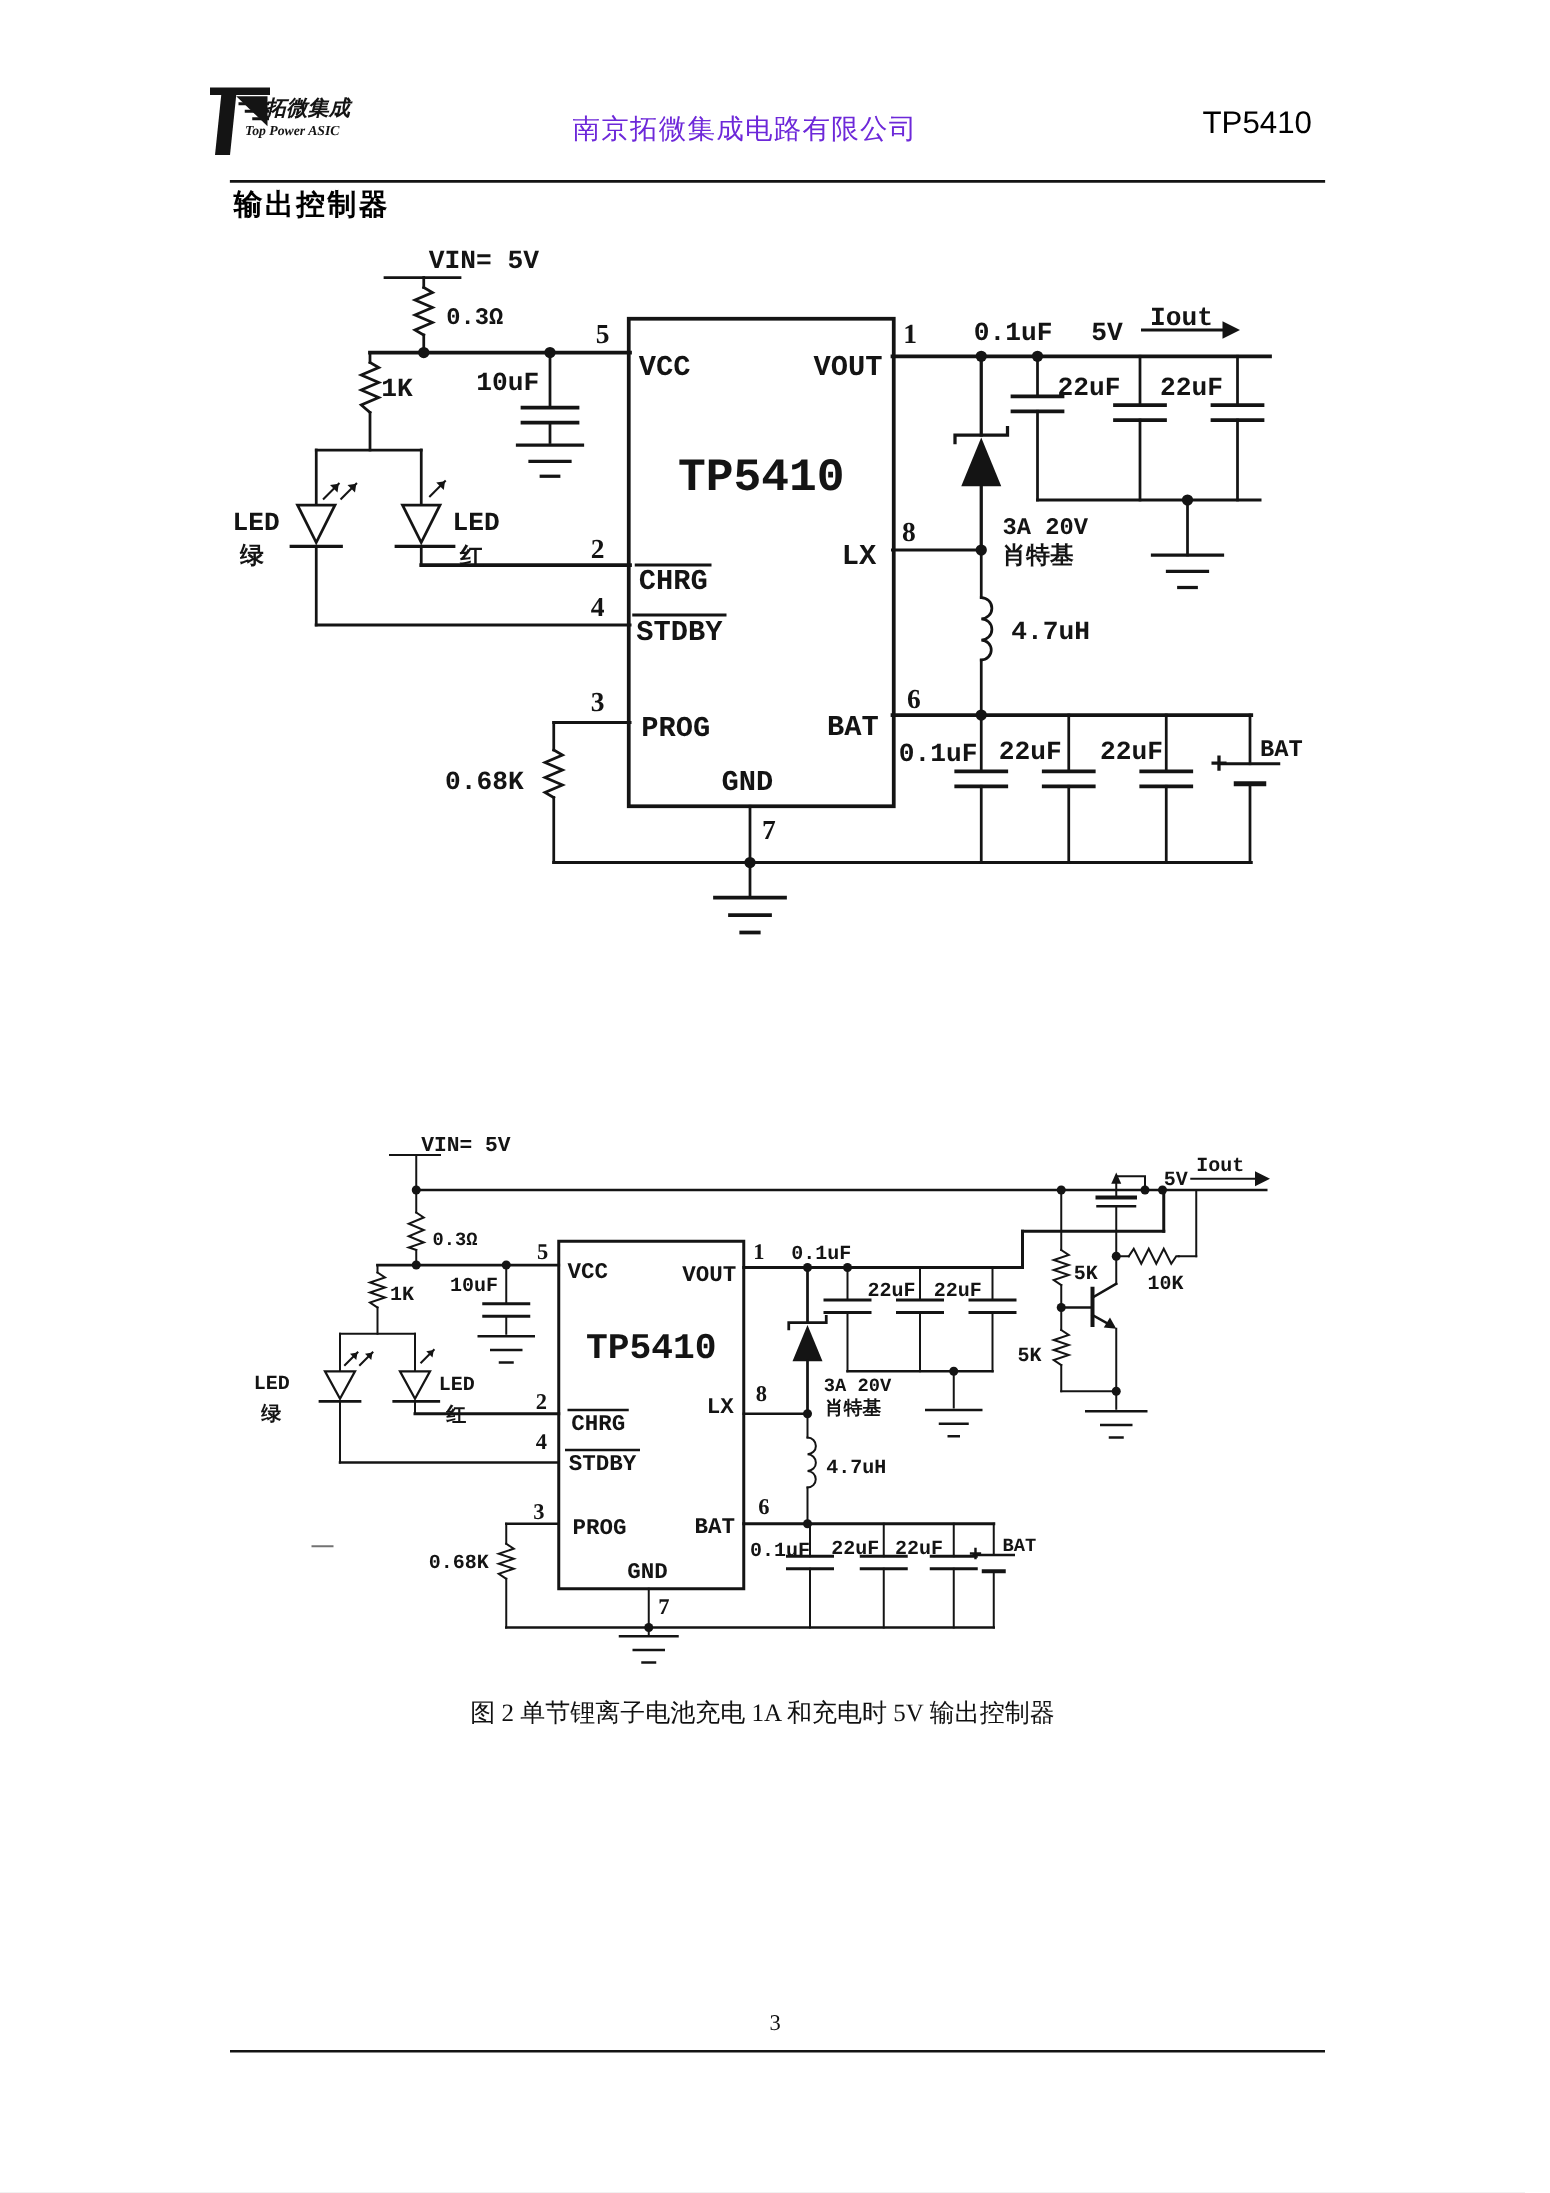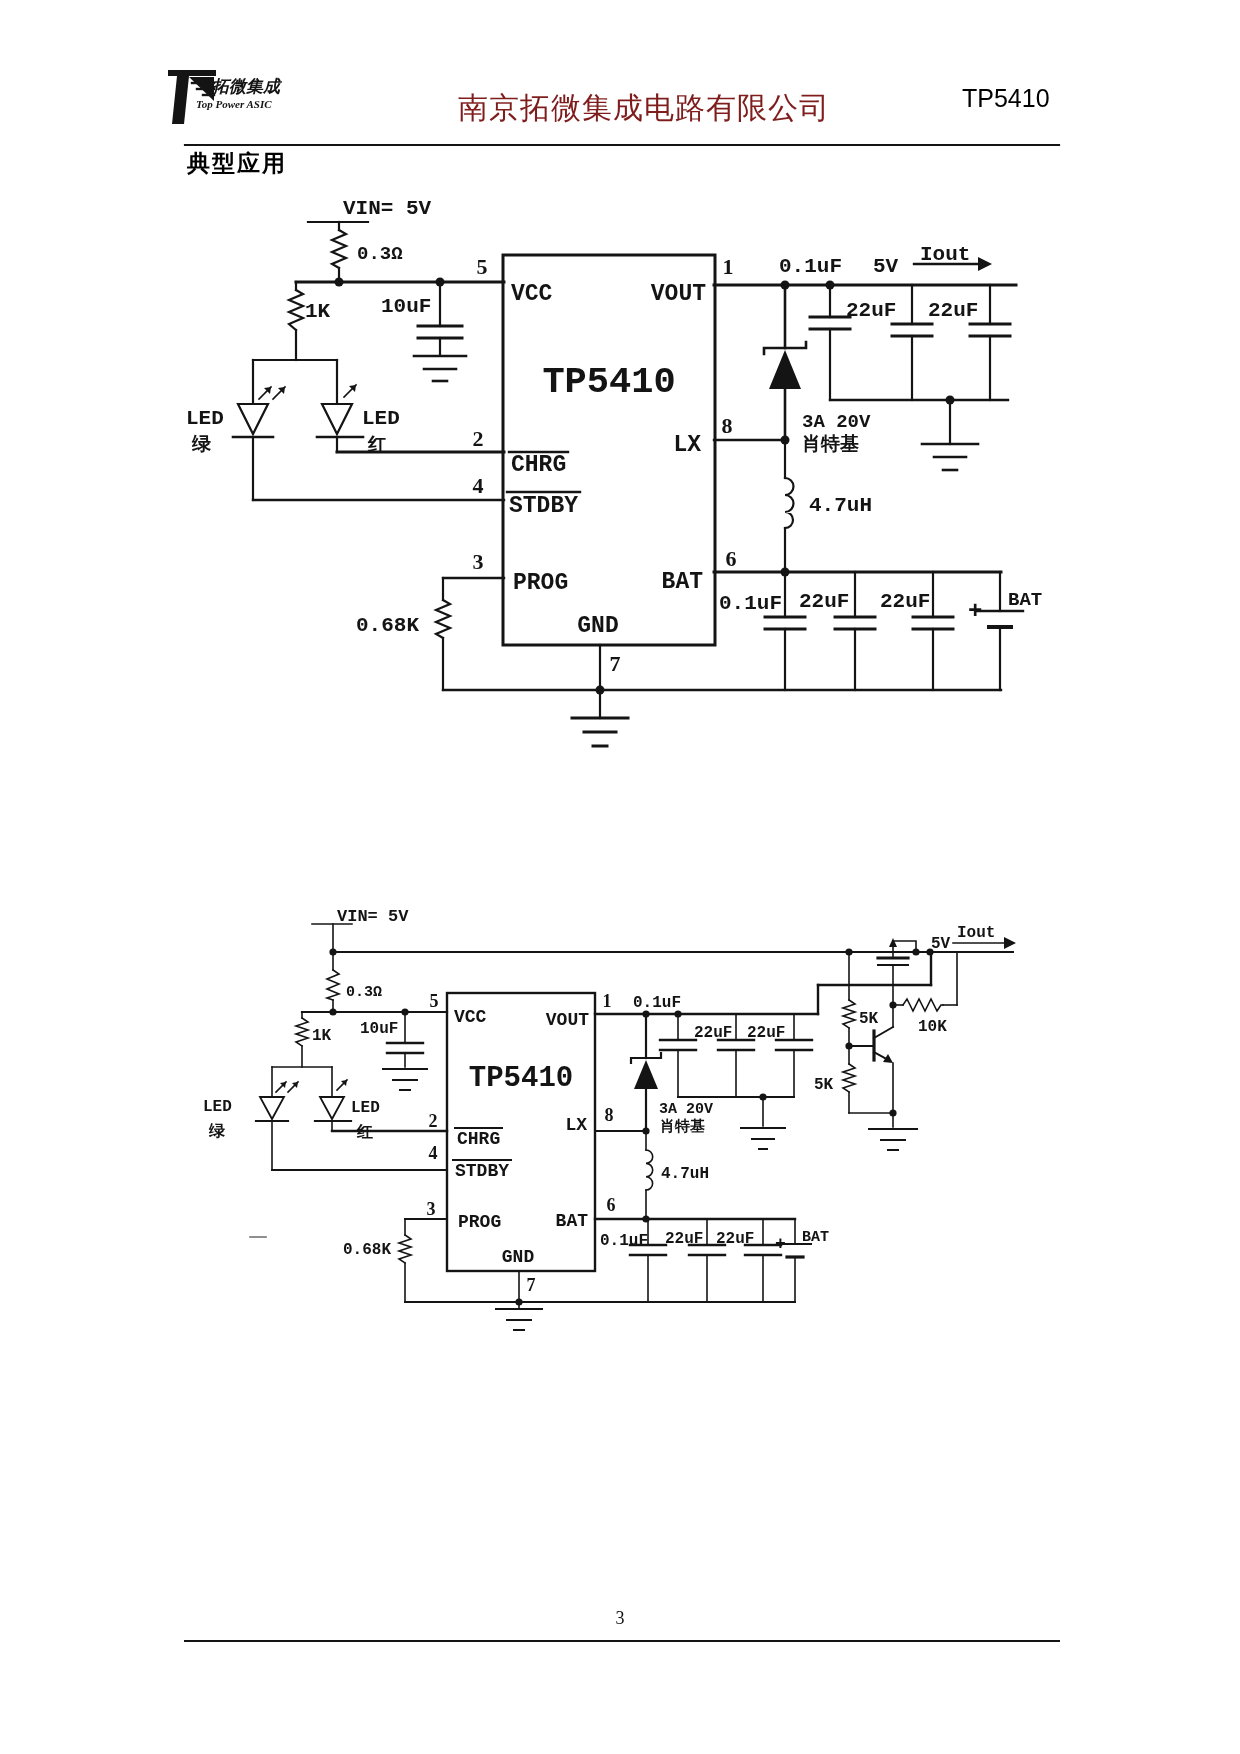--- a/index.html
+++ b/index.html
@@ -24,21 +24,21 @@
   .m24{font:bold 24px "Liberation Mono","DejaVu Sans Mono",monospace}
   .m29{font:bold 29px "Liberation Mono","DejaVu Sans Mono",monospace}
   .m37{font:bold 37px "Liberation Mono","DejaVu Sans Mono",monospace}
   .c15{font:bold 15px "DejaVu Sans","Liberation Sans",sans-serif}
   .c16{font:bold 16px "DejaVu Sans","Liberation Sans",sans-serif}
   .c19{font:bold 19px "DejaVu Sans","Liberation Sans",sans-serif}
   .s18{font:bold 18px "Liberation Serif","DejaVu Serif",serif}
   .s22{font:bold 22px "Liberation Serif","DejaVu Serif",serif}
   .logoCn{font:italic bold 17px "Liberation Serif","DejaVu Serif",serif}
   .logoEn{font:italic bold 11px "Liberation Serif","DejaVu Serif",serif}
-  .company{font-size:30px;letter-spacing:1px;color:#7f1d1d;}
+  .company{font-size:22px;letter-spacing:1px;color:#6d28d9;}
   .part{font-size:25px;font-weight:500;color:#000;}
   .sect{font-size:23px;font-weight:bold;color:#000;letter-spacing:2px;}
   .caption{font-family:"Liberation Serif","DejaVu Serif",serif;font-size:20px;color:#111;
            text-align:center;width:850px;left:185px;}
   .pagenum{font-family:"Liberation Serif","DejaVu Serif",serif;font-size:18px;color:#111;
            text-align:center;width:1240px;left:0;}
 </style>
 </head>
 <body>
 
@@ -459,18 +459,19 @@
     <text class="m16" x="716" y="1243">22uF</text>
     <text class="m18" x="775" y="1249">+</text>
     <text class="m15" x="802" y="1241">BAT</text>
   </g>
 
   <line class="w2" x1="185" y1="1641" x2="1059" y2="1641"></line>
 </svg>
 
 <div class="abs company" style="left:458px;top:88px;">南京拓微集成电路有限公司</div>
 <div class="abs part" style="left:962px;top:84px;">TP5410</div>
-<div class="abs sect" style="left:187px;top:148px;">典型应用</div>
-
+<div class="abs sect" style="left:187px;top:148px;">输出控制器</div>
+
+<div class="abs caption" style="top:1357px;">图 2 单节锂离子电池充电 1A 和充电时 5V 输出控制器</div>
 
 <div class="abs pagenum" style="top:1608px;">3</div>
 
 </div>
 
 </body></html>

